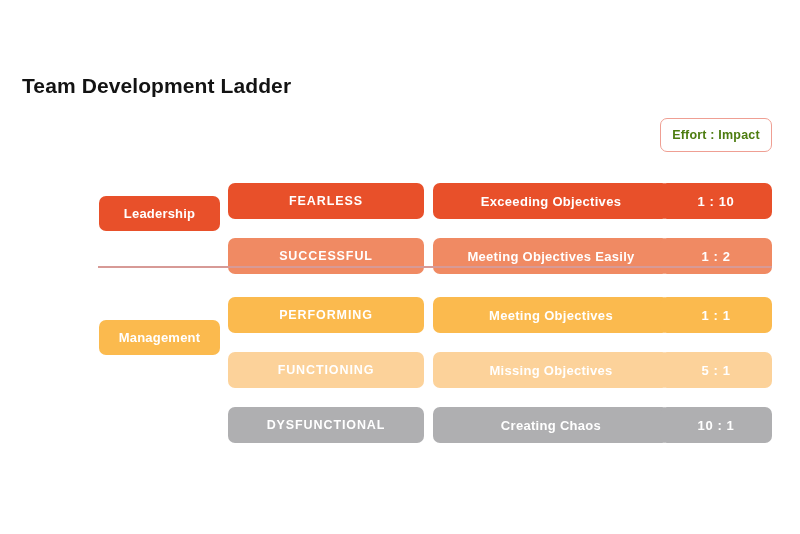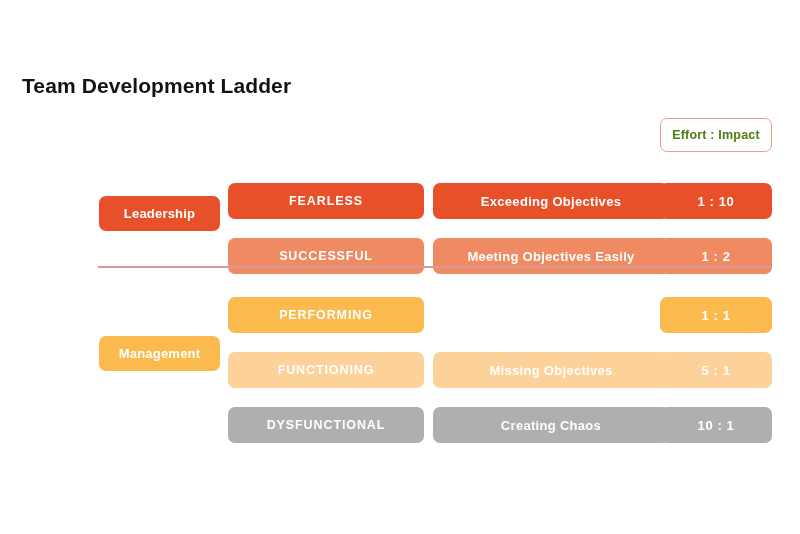--- a/index.html
+++ b/index.html
@@ -121,21 +121,21 @@
     align-items: center;
     justify-content: center;
     color: #ffffff;
     font-size: 13px;
     font-weight: bold;
     letter-spacing: 0.2px;
     white-space: nowrap;
   }
 
   #group-badge-leadership { top: 196px; }
-  #group-badge-management { top: 336px; align-items: center; }
+  #group-badge-management { top: 320px; align-items: center; }
 
   
   #section-divider {
     position: absolute;
     left: 98px;
     top: 266px;
     width: 674px;
     height: 1.5px;
     background: #d79a96;
   }
@@ -160,20 +160,21 @@
     </div>
 
     <div class="ladder-row" style="top:222px;">
       <div class="cell cell-stage" style="background: rgb(240, 138, 99);">SUCCESSFUL</div>
       <div class="cell cell-desc" style="background: rgb(240, 138, 99);">Meeting Objectives Easily</div>
       <div class="cell cell-ratio" style="background: rgb(240, 138, 99);">1 : 2</div>
     </div>
 
     <div class="ladder-row" style="top:281px;">
       <div class="cell cell-stage" style="background: rgb(251, 186, 78);">PERFORMING</div>
+      <div class="cell cell-desc" style="background: rgb(251, 186, 78);">Meeting Objectives</div>
       <div class="cell cell-ratio" style="background: rgb(251, 186, 78);">1 : 1</div>
     </div>
 
     <div class="ladder-row" style="top:336px;">
       <div class="cell cell-stage" style="background: rgb(252, 210, 154);">FUNCTIONING</div>
       <div class="cell cell-desc" style="background: rgb(252, 210, 154);">Missing Objectives</div>
       <div class="cell cell-ratio" style="background: rgb(252, 210, 154);">5 : 1</div>
     </div>
 
     <div class="ladder-row" style="top:391px;">

